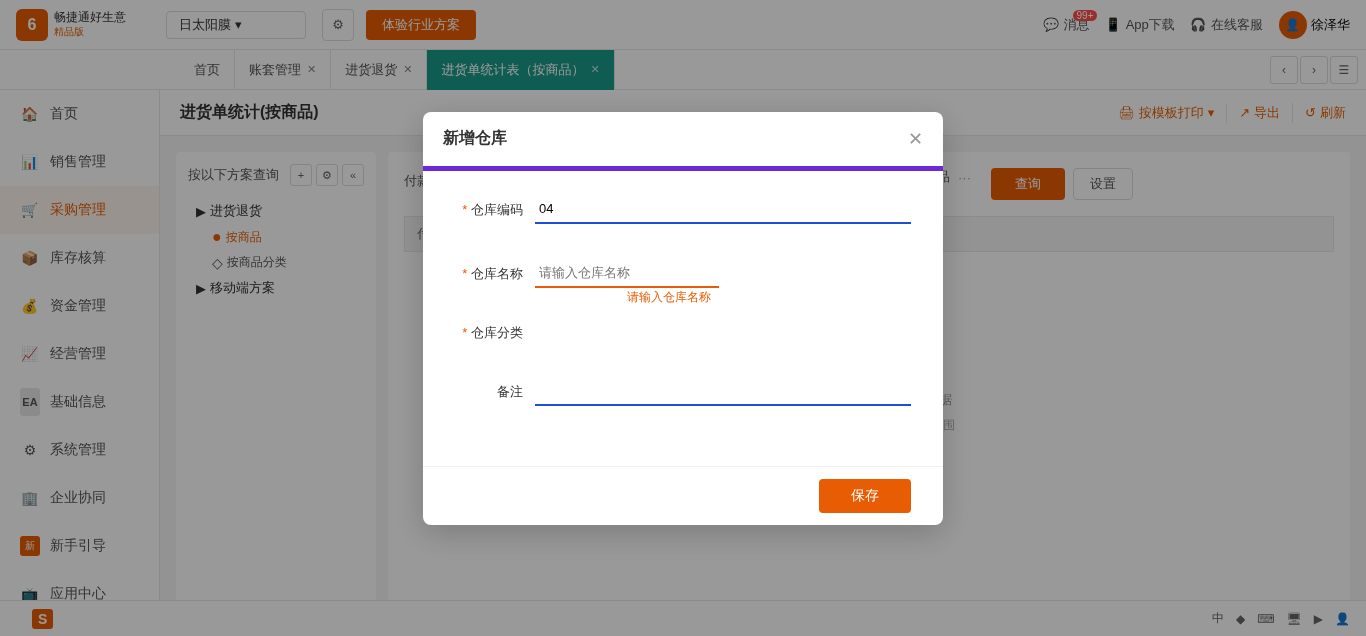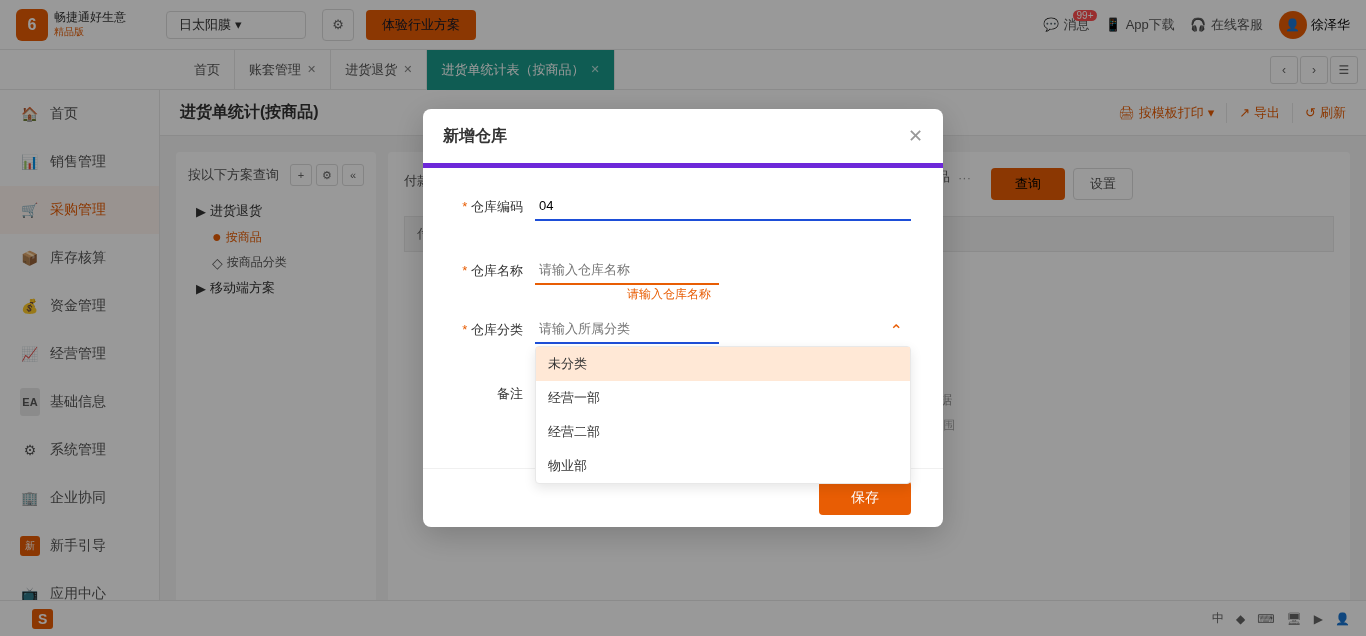--- a/index.html
+++ b/index.html
@@ -31,21 +31,21 @@
     }
     .logo-text { font-size: 12px; color: #333; line-height: 1.3; }
     .logo-badge { font-size: 10px; color: #e85d04; }
     .store-selector {
       display: flex; align-items: center; gap: 4px;
       padding: 4px 12px; border: 1px solid #ddd; border-radius: 4px;
       cursor: pointer; font-size: 13px; color: #333; min-width: 140px;
     }
     .header-middle { display: flex; align-items: center; gap: 12px; margin-left: 16px; }
     .gear-btn { width: 32px; height: 32px; border: 1px solid #ddd; border-radius: 4px; display: flex; align-items: center; justify-content: center; cursor: pointer; color: #666; }
-    .trial-btn { background: #e85d04; color: #0f172a; border: none; padding: 6px 16px; border-radius: 4px; cursor: pointer; font-size: 13px; }
+    .trial-btn { background: #e85d04; color: #ffffff; border: none; padding: 6px 16px; border-radius: 4px; cursor: pointer; font-size: 13px; }
     .header-right { margin-left: auto; display: flex; align-items: center; gap: 16px; }
     .header-icon-item { display: flex; align-items: center; gap: 4px; cursor: pointer; color: #555; font-size: 13px; position: relative; }
     .badge { background: #ff4d4f; color: white; border-radius: 10px; padding: 0 4px; font-size: 10px; position: absolute; top: -6px; right: -8px; min-width: 16px; text-align: center; }
     .user-area { display: flex; align-items: center; gap: 4px; cursor: pointer; }
     .avatar { width: 28px; height: 28px; border-radius: 50%; background: #e85d04; display: flex; align-items: center; justify-content: center; color: white; font-size: 12px; }
 
     
     .tab-bar {
       height: 40px;
       background: #fff;
@@ -103,21 +103,21 @@
     .tree-sub { padding-left: 16px; }
     .tree-sub-item { padding: 4px 8px; cursor: pointer; color: #555; font-size: 12px; display: flex; align-items: center; gap: 4px; }
     .tree-sub-item.active { color: #e85d04; }
 
     .right-panel { flex: 1; background: #fff; border-radius: 4px; padding: 16px; position: relative; }
     .query-section { margin-bottom: 16px; display: flex; align-items: flex-start; gap: 20px; flex-wrap: wrap; }
     .form-row { display: flex; align-items: center; gap: 8px; }
     .form-label { color: #555; font-size: 13px; white-space: nowrap; }
     .form-input { border: 1px solid #ddd; border-radius: 4px; padding: 4px 8px; font-size: 13px; width: 180px; }
     .form-select { border: 1px solid #ddd; border-radius: 4px; padding: 4px 8px; font-size: 13px; width: 180px; background: #fff; }
-    .query-btn { background: #e85d04; color: #000000; border: none; padding: 6px 24px; border-radius: 4px; cursor: pointer; font-size: 13px; }
+    .query-btn { background: #e85d04; color: #ffffff; border: none; padding: 6px 24px; border-radius: 4px; cursor: pointer; font-size: 13px; }
     .setting-btn { border: 1px solid #ddd; color: #555; background: #fff; padding: 6px 16px; border-radius: 4px; cursor: pointer; font-size: 13px; }
     .table-header { display: flex; align-items: center; background: #f5f5f5; padding: 8px 12px; border: 1px solid #e8e8e8; font-size: 13px; color: #666; }
     .col-1 { width: 80px; }
     .col-3 { flex: 1; }
 
     .empty-state { display: flex; flex-direction: column; align-items: center; justify-content: center; padding: 60px 20px; color: #999; gap: 8px; }
 
     
     .overlay {
       position: fixed; top: 0; left: 0; right: 0; bottom: 0;
@@ -427,31 +427,20 @@
         <div class="modal-input-wrap">
           <input class="modal-input error" type="text" placeholder="请输入仓库名称" style="">
           <div class="error-msg">请输入仓库名称</div>
         </div>
       </div>
 
       <div class="modal-form-row" style="position:relative;">
         <label class="modal-label required">
           <span>仓库分类</span>
         </label>
-        <div class="modal-input-wrap">
-          <input class="modal-input" type="text" placeholder="请输入所属分类" style="">
-          <span class="dropdown-arrow">⌃</span>
-          
-          <div class="dropdown-list">
-            <div class="dropdown-item highlighted">未分类</div>
-            <div class="dropdown-item">经营一部</div>
-            <div class="dropdown-item">经营二部</div>
-            <div class="dropdown-item">物业部</div>
-          </div>
-        </div>
       </div>
 
       <div class="modal-form-row" style="margin-top:24px;">
         <label class="modal-label">
           <span>备注</span>
         </label>
         <input class="modal-input" type="text" style="">
       </div>
 
     </div>

